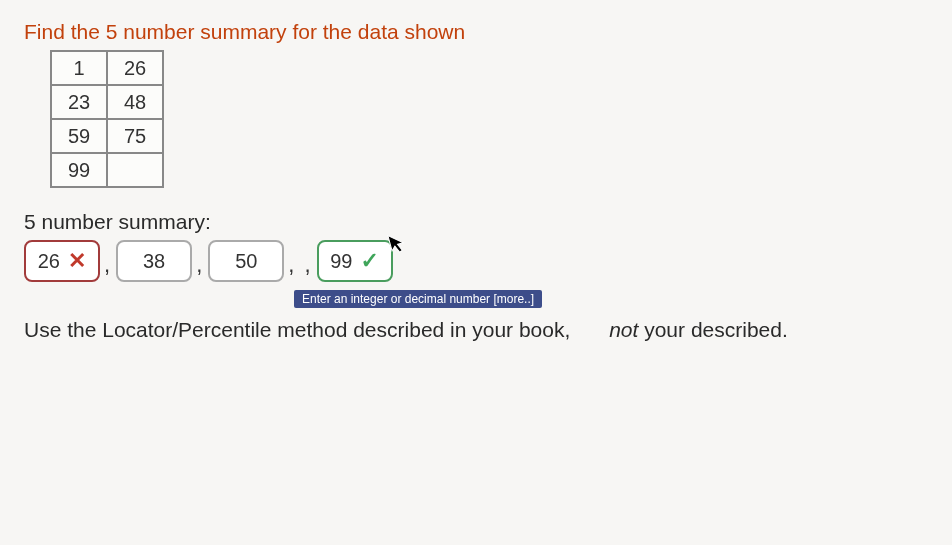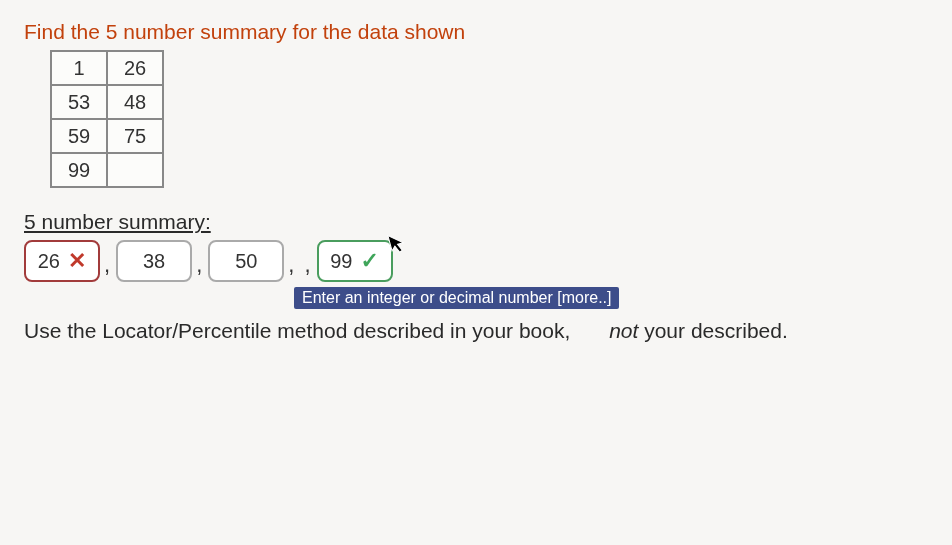--- a/index.html
+++ b/index.html
@@ -20,21 +20,21 @@
   }
   table.data td {
     border: 2px solid #888;
     width: 56px;
     height: 34px;
     text-align: center;
     font-size: 20px;
     background: #fcfcfa;
   }
   table.data td.empty { background: #fcfcfa; }
-  .summary-label { margin-bottom: 6px; color:#2a2a2a;text-decoration:underline; }
+  .summary-label { margin-bottom: 6px; color:#2a2a2a; }
   .answer-row {
     display: flex;
     align-items: center;
     gap: 0;
     margin-bottom: 2px;
     position: relative;
   }
   .ans-box {
     display: flex;
     align-items: center;
@@ -53,21 +53,21 @@
   .ans-box.focus { border-color: #2e5fd1; border-width: 3px; }
   .ans-box .mark { margin-left: 8px; font-weight: bold; }
   .ans-box .mark.x { color: #c0392b; font-size: 22px; }
   .ans-box .mark.chk { color: #3fa55a; font-size: 22px; }
   .comma { margin: 0 6px 0 4px; font-size: 22px; align-self: flex-end; padding-bottom: 4px; }
   .hint-wrap { margin-left: 270px; margin-top: 0px; }
   .hint {
     display: inline-block;
     background: #3d4d8a;
     color: #fff;
-    font-size: 16px;
+    font-size: 12px;
     padding: 2px 8px;
     border-radius: 2px;
   }
   .instruction { margin-top: 10px; font-size: 21px; color:#2a2a2a; }
   .instruction em { font-style: italic; margin-left: 33px; }
   .cursor-arrow {
     position: absolute;
     left: 366px;
     top: -8px;
     font-size: 22px;
@@ -81,21 +81,21 @@
 
 <div class="question-text">Find the 5 number summary for the data shown</div>
 
 <table class="data">
   <tbody>
       <tr>
     <td>1</td>
     <td>26</td>
   </tr>
   <tr>
-    <td>53</td>
+    <td>23</td>
     <td>48</td>
   </tr>
   <tr>
     <td>59</td>
     <td>75</td>
   </tr>
   <tr>
     <td>99</td>
     <td class="empty"></td>
   </tr>

